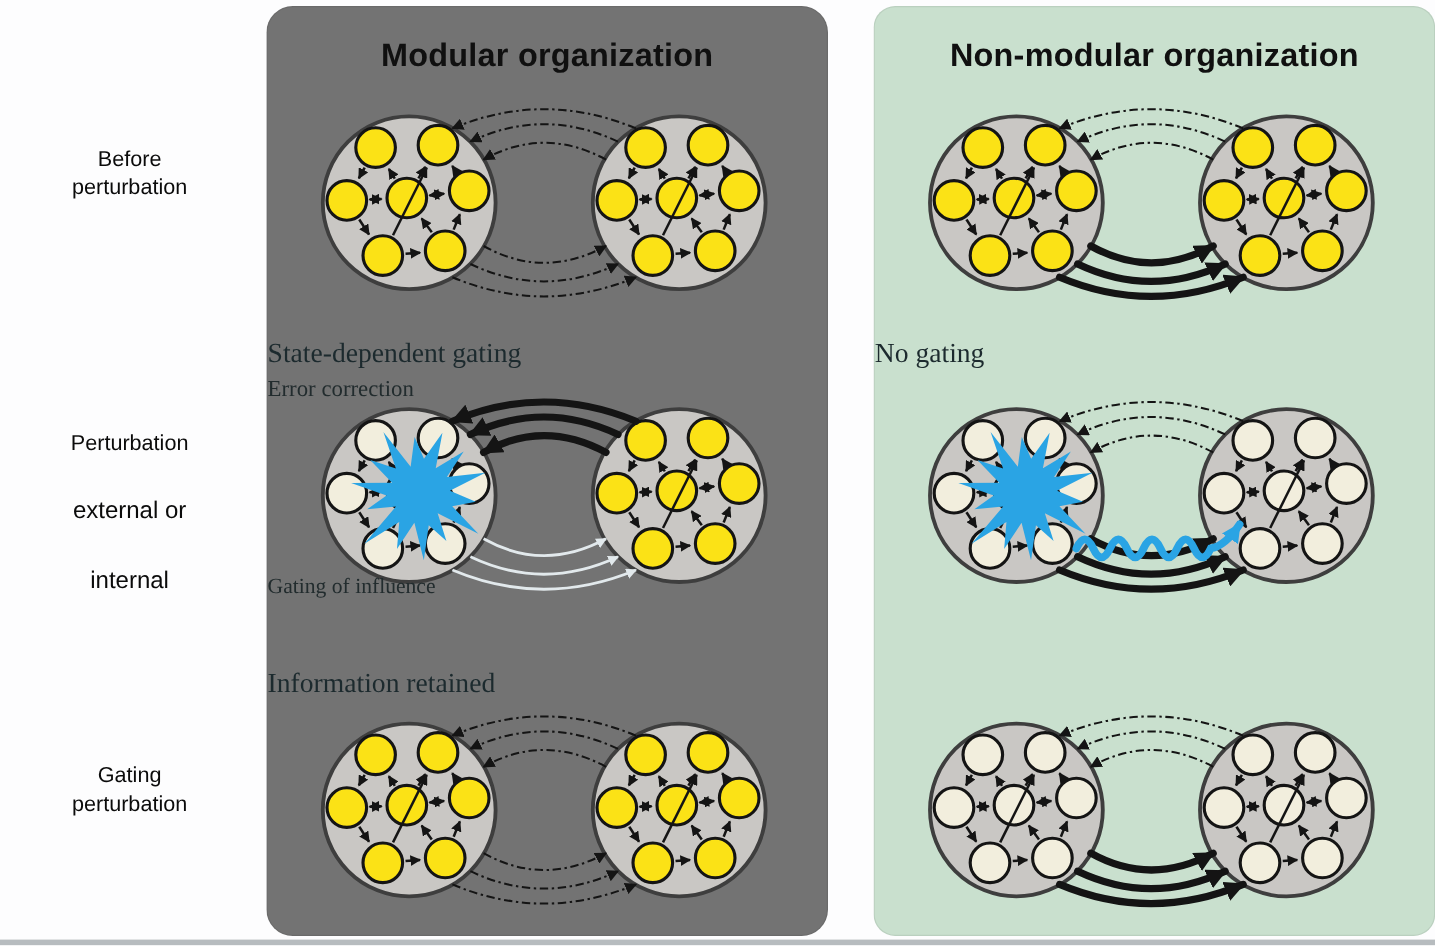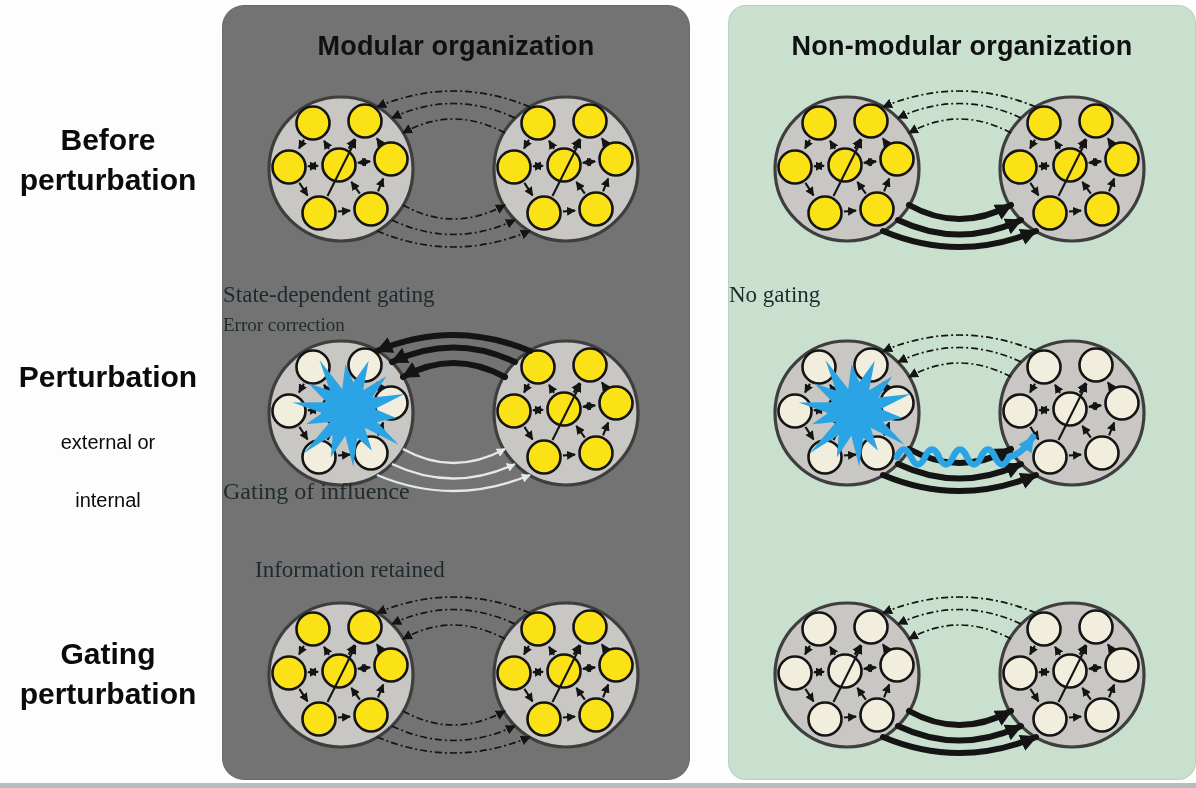--- a/index.html
+++ b/index.html
@@ -20,26 +20,26 @@
   .diagram-svg{position:absolute;left:0;width:466px;height:176px;overflow:visible;}
   .svg-row1{top:75px;}
   .svg-row2{top:319px;}
   .svg-row3{top:581px;}
   .panel-heading{
     position:absolute;left:0;width:100%;
     font-size:23px;color:#1c2a2e;font-family:Liberation Serif, serif;
   }
   .heading-gating{top:276px;}
   .heading-error{top:308px;font-size:19px;color:#222c2e;}
-  .heading-influence{top:472px;font-size:24px;color:#222c2e;}
-  .heading-after{top:551px;margin-left:32px;}
+  .heading-influence{top:472px;font-size:18px;color:#222c2e;}
+  .heading-after{top:551px;}
   .side-label{
     position:absolute;left:0;width:216px;text-align:center;color:#0b0b0b;
   }
-  .side-bold{font-size:30px;font-weight:bold;line-height:1.34;}
+  .side-bold{font-size:18px;font-weight:normal;line-height:1.34;}
   .side-sub{font-size:20px;font-weight:normal;line-height:1.3;margin-top:32px;}
   .label-before{top:120px;}
   .label-perturbation{top:357px;}
   .label-after{top:634px;}
   .bottom-bar{
     position:absolute;left:0;top:783px;width:1196px;height:5px;background:#b7bcbf;
   }
 </style>
 </head>
 <body>

